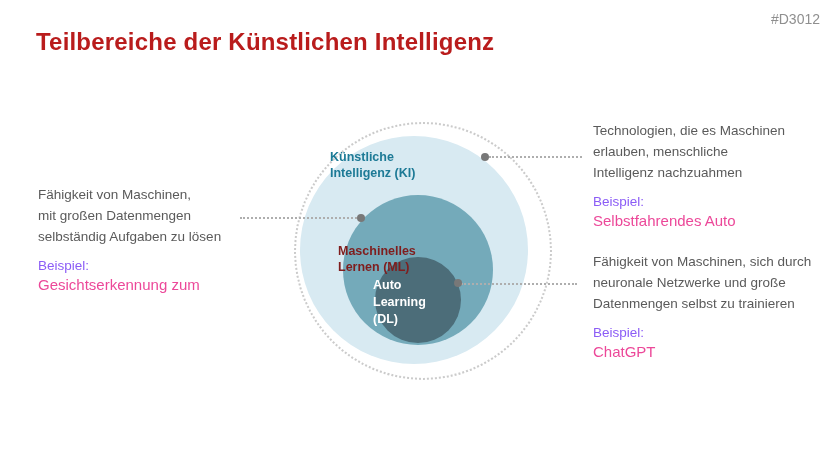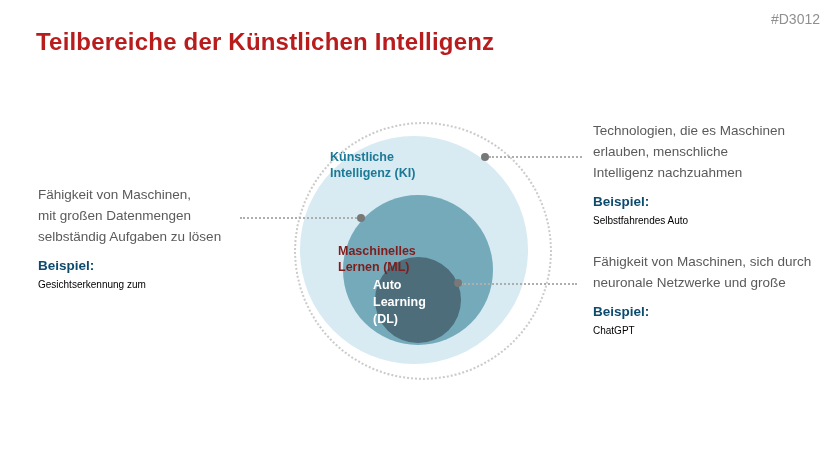--- a/index.html
+++ b/index.html
@@ -91,27 +91,27 @@
   .block-dl { left: 593px; top: 251px; width: 235px; }
   .desc-line {
     font-size: 13.5px;
     line-height: 21px;
     color: #5a5a5a;
   }
   .beispiel-label {
     margin-top: 9px;
     font-size: 13.5px;
     line-height: 19px;
-    font-weight: bold;
-    color: #0c4a6e;
+    font-weight: normal;
+    color: #8b5cf6;
   }
   .example-line {
-    font-size: 10px;
+    font-size: 15px;
     line-height: 19px;
-    color: #000000;
+    color: #ec4899;
   }
 </style>
 </head>
 <body>
 
 <div class="slide">
 
   <div class="title">Teilbereiche der Künstlichen Intelligenz</div>
   <div class="docref">#D3012</div>
 
@@ -155,17 +155,18 @@
     <div class="desc-line">Technologien, die es Maschinen</div>
     <div class="desc-line">erlauben, menschliche</div>
     <div class="desc-line">Intelligenz nachzuahmen</div>
     <div class="beispiel-label">Beispiel:</div>
     <div class="example-line">Selbstfahrendes Auto</div>
   </div>
 
   <div class="text-block block-dl">
     <div class="desc-line">Fähigkeit von Maschinen, sich durch</div>
     <div class="desc-line">neuronale Netzwerke und große</div>
+    <div class="desc-line">Datenmengen selbst zu trainieren</div>
     <div class="beispiel-label">Beispiel:</div>
     <div class="example-line">ChatGPT</div>
   </div>
 
 </div>
 
 </body></html>

